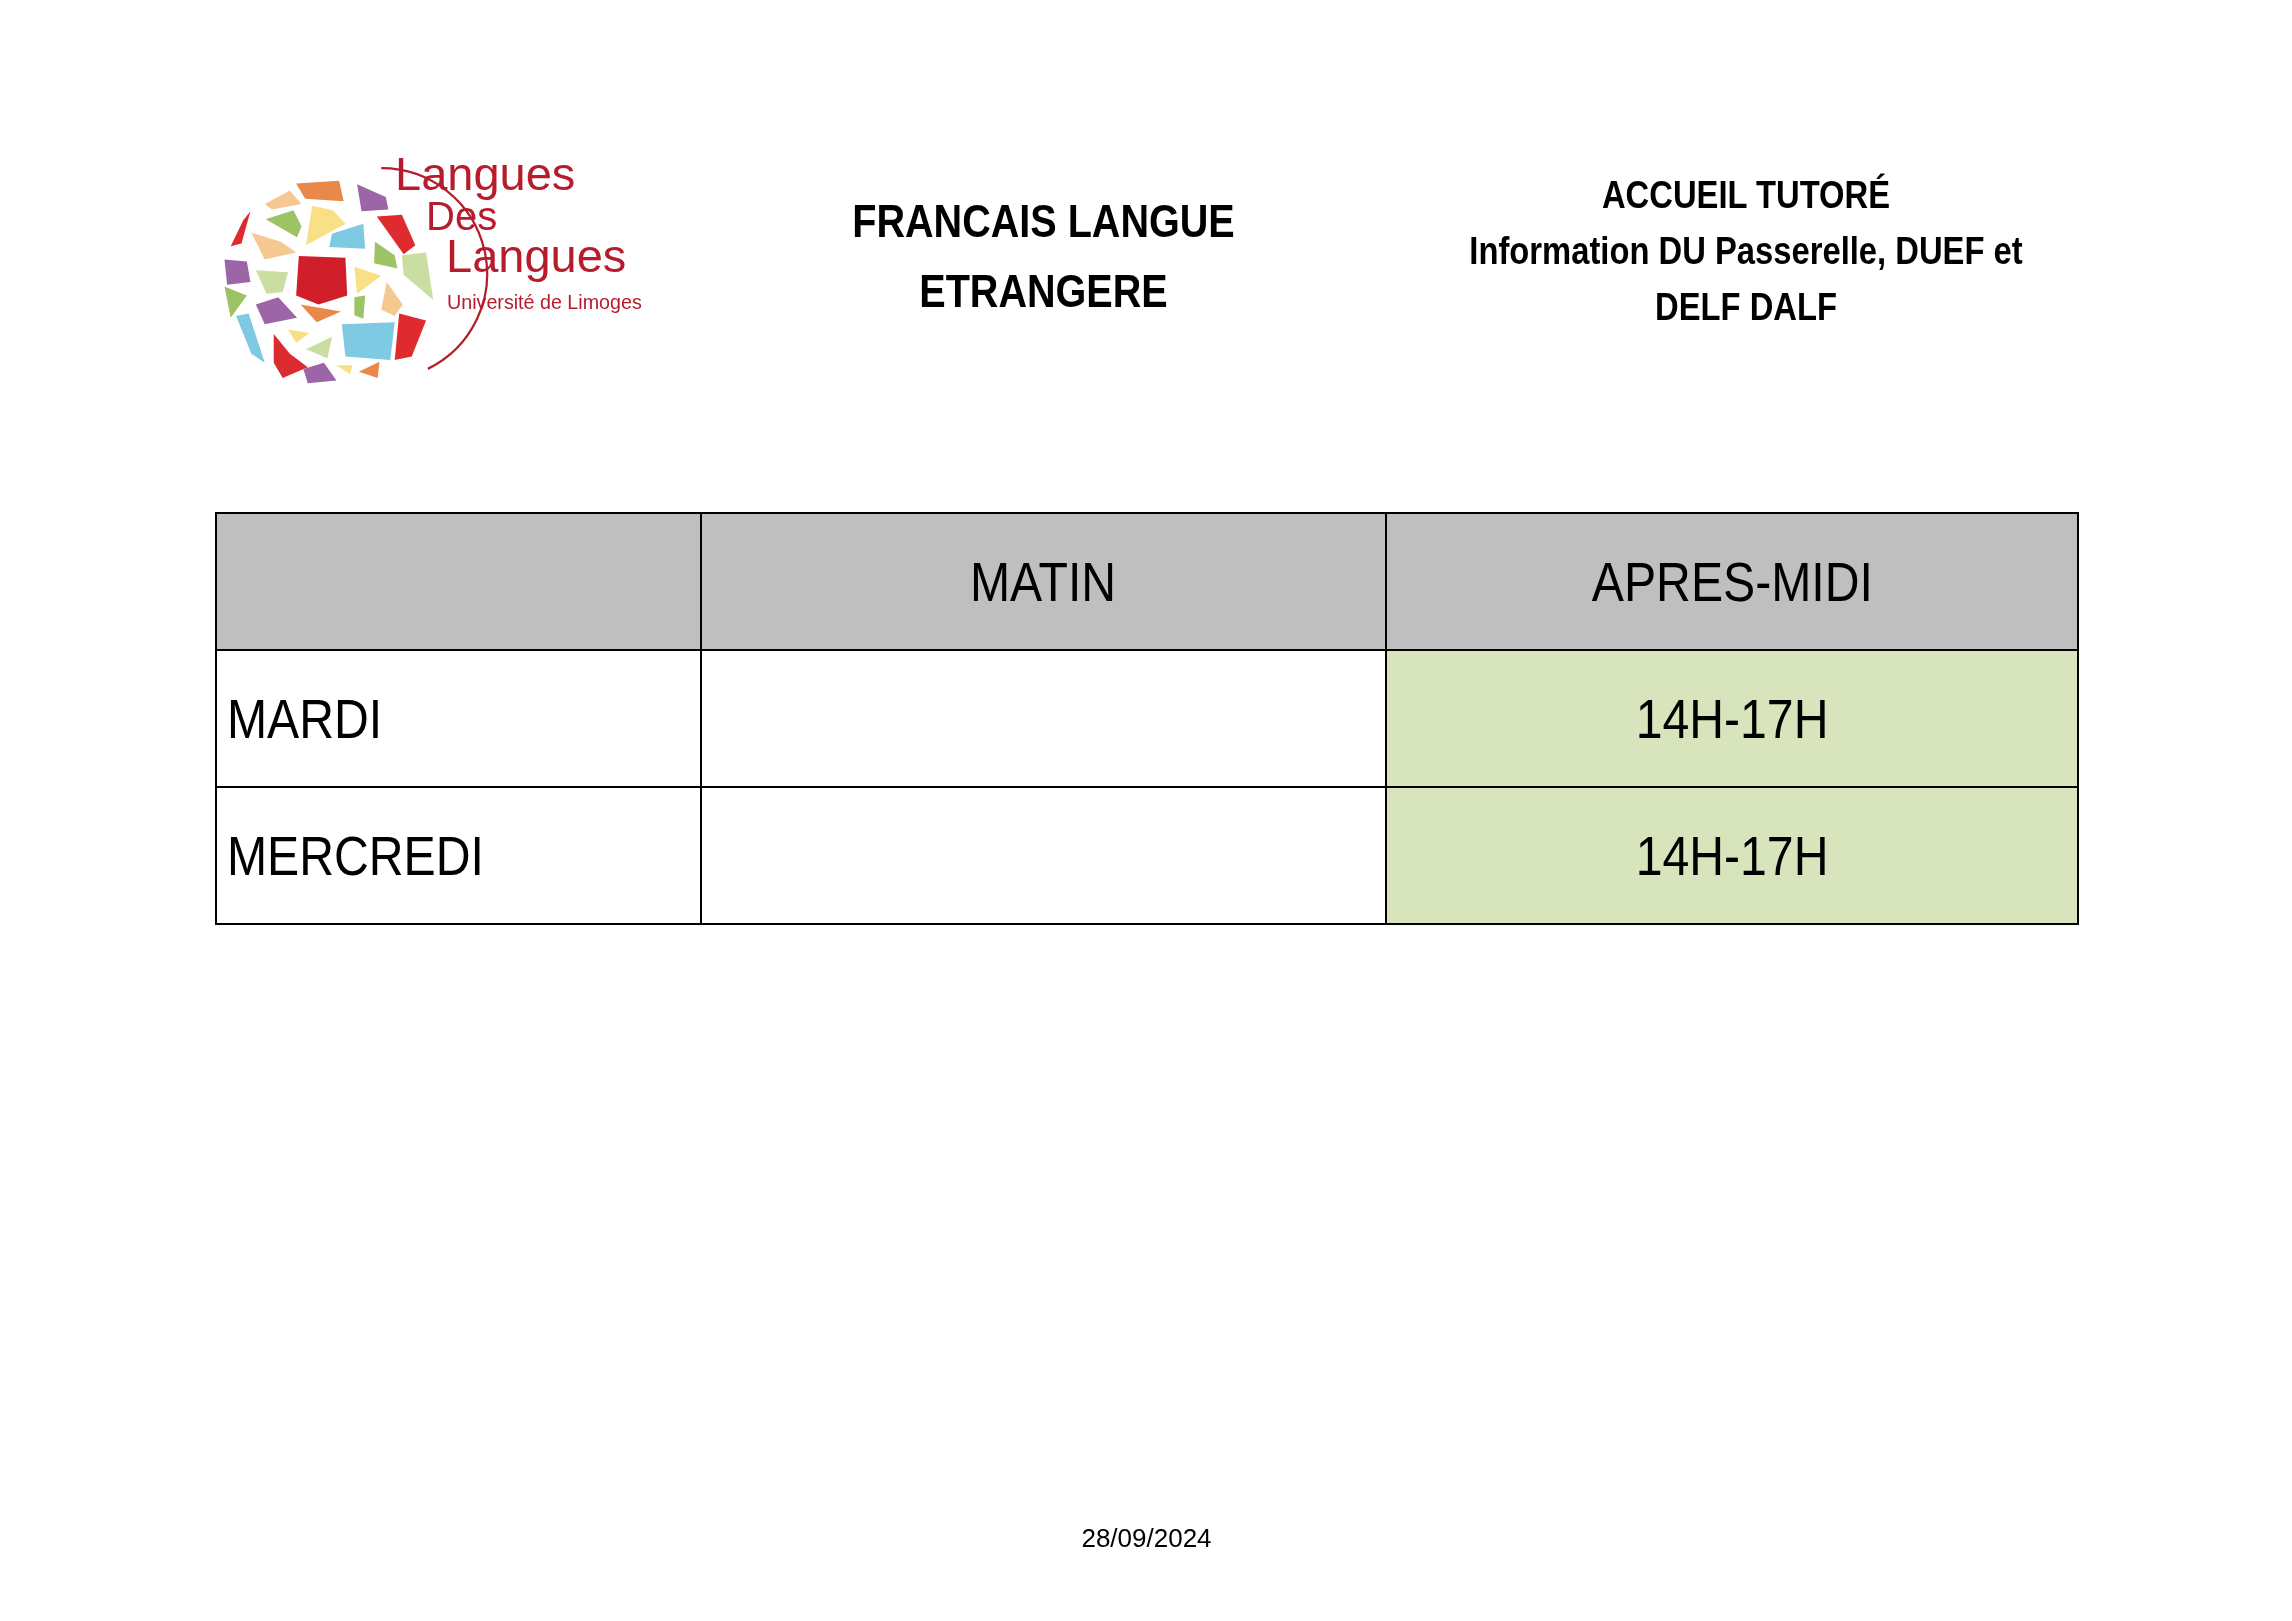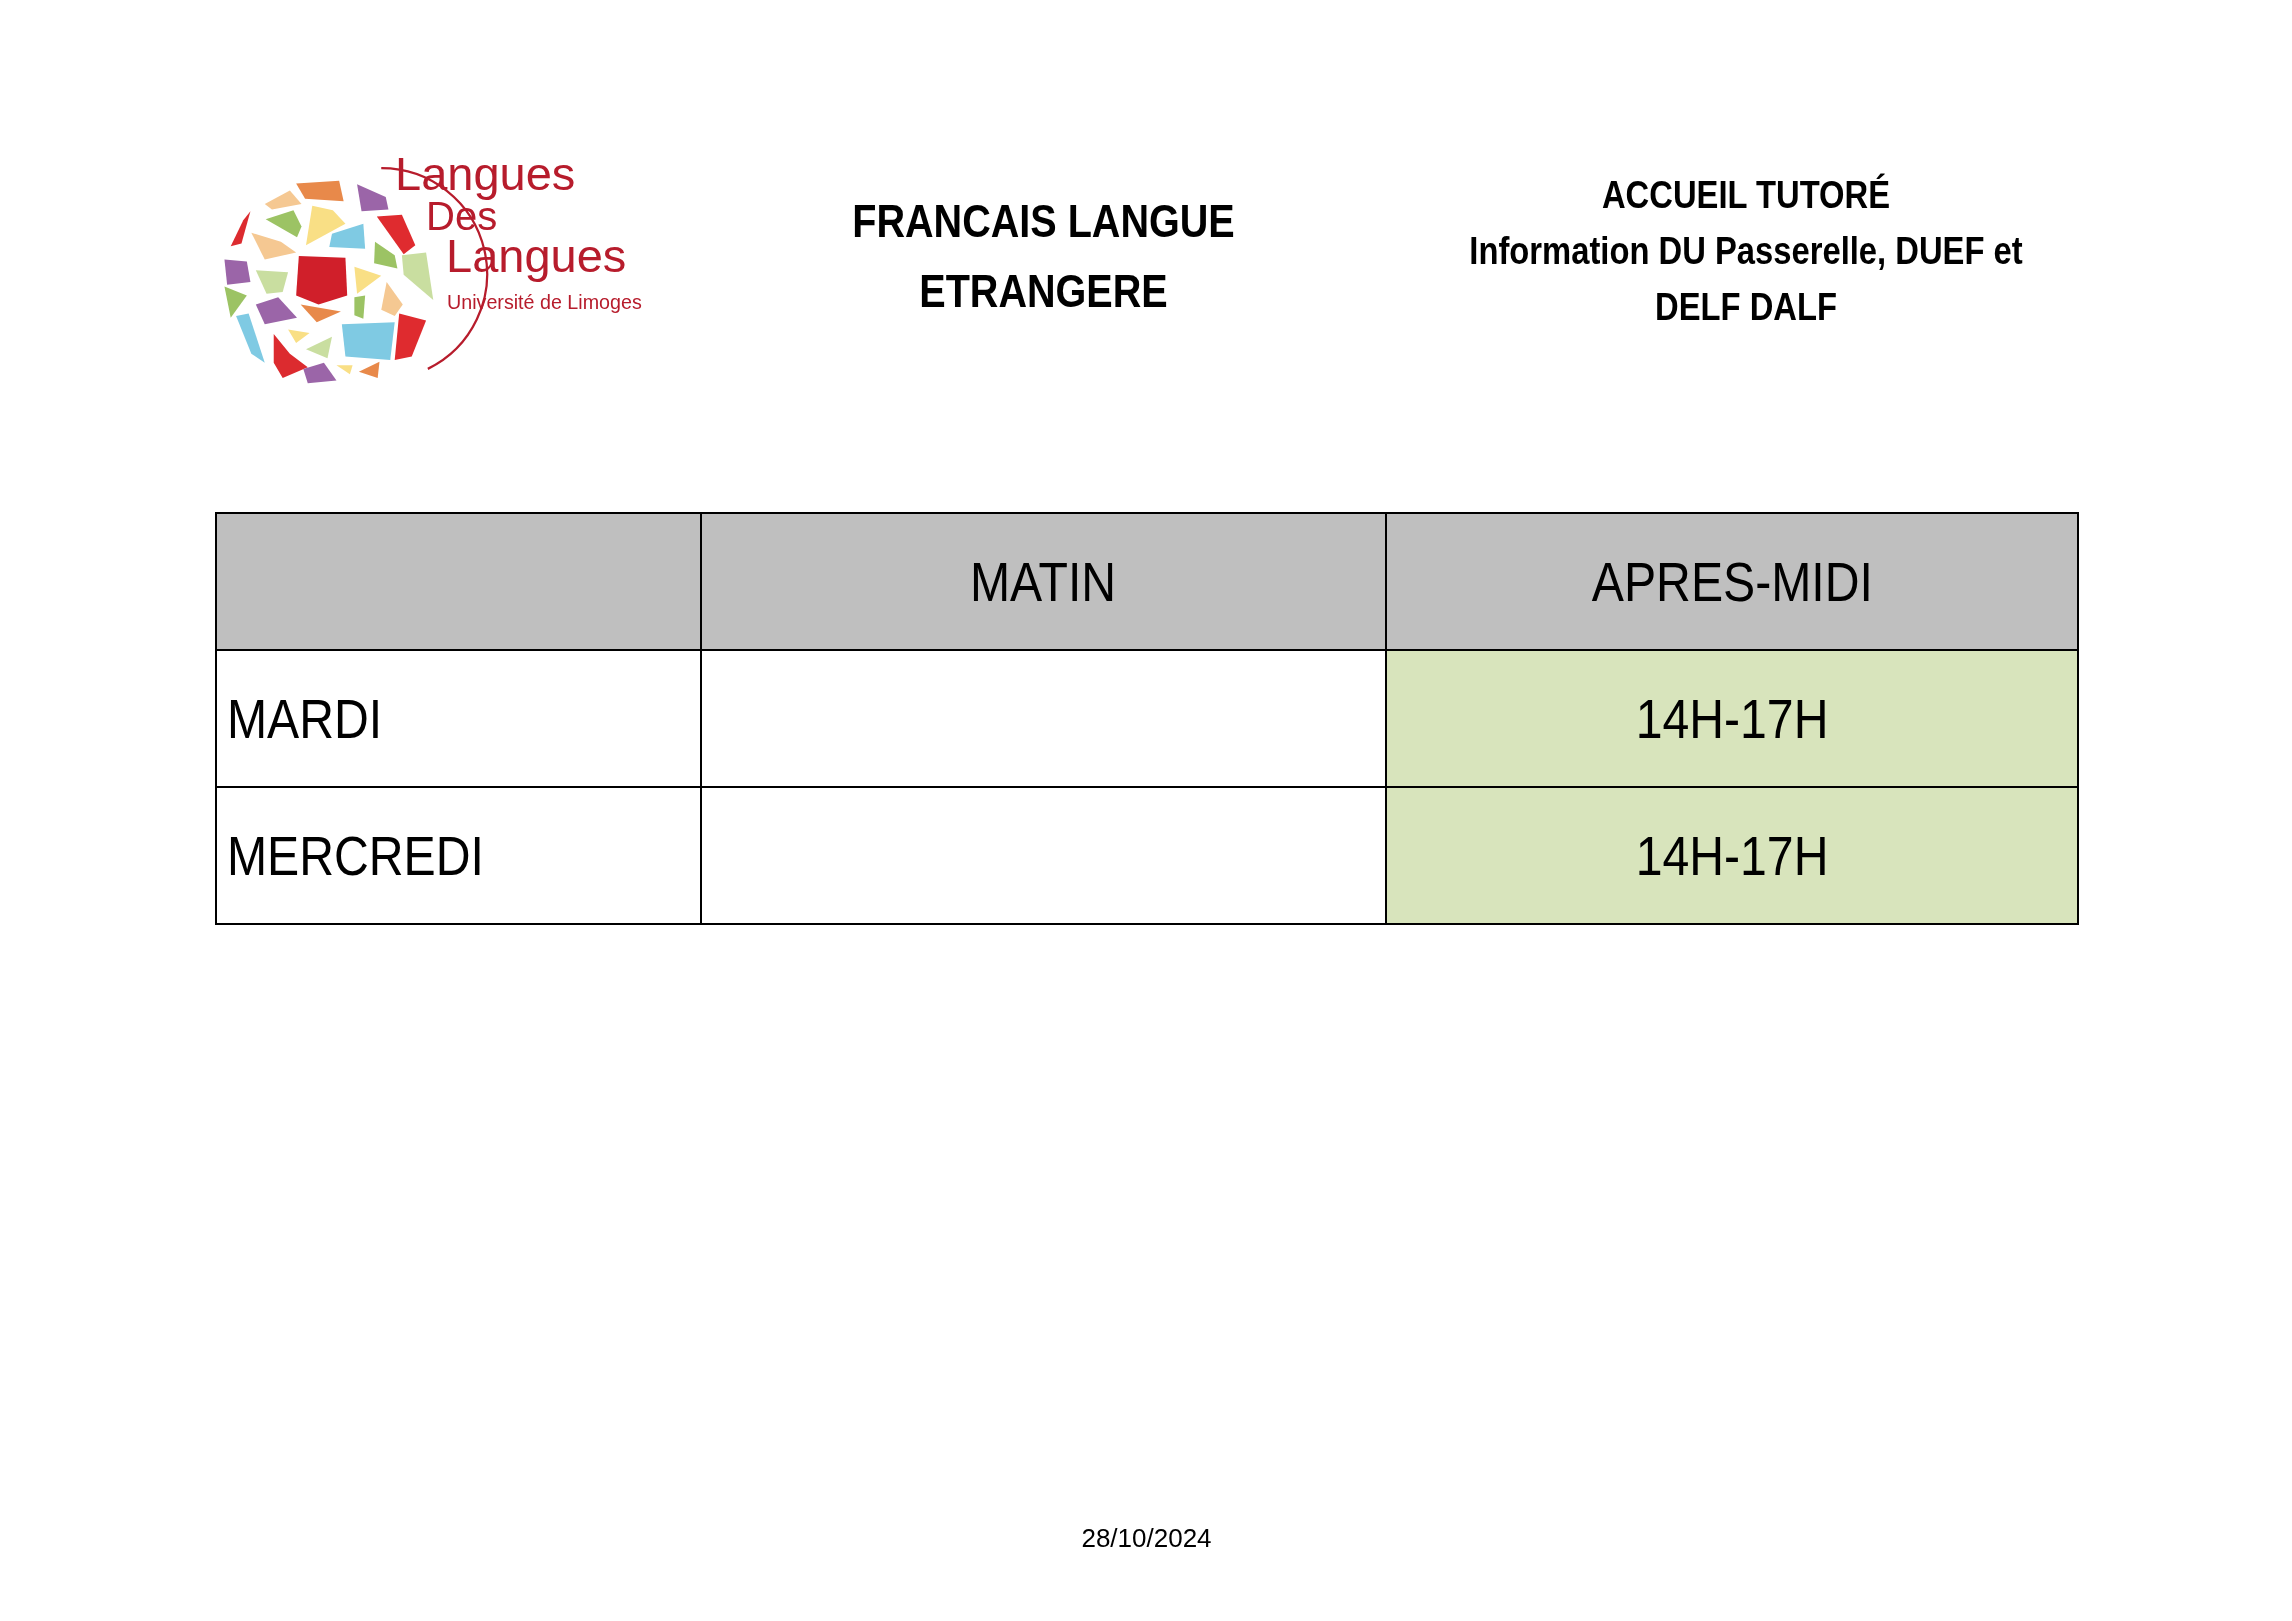--- a/index.html
+++ b/index.html
@@ -113,14 +113,14 @@
     <td class="slot open center"><span class="txt">14H-17H</span></td>
   </tr>
   <tr>
     <td class="day"><span class="txt">MERCREDI</span></td>
     <td class="slot center"><span class="txt"></span></td>
     <td class="slot open center"><span class="txt">14H-17H</span></td>
   </tr>
 </tbody>
   </table>
 
-<div class="footer-date">28/10/2024</div>
+<div class="footer-date">28/09/2024</div>
 
 
 </body></html>

